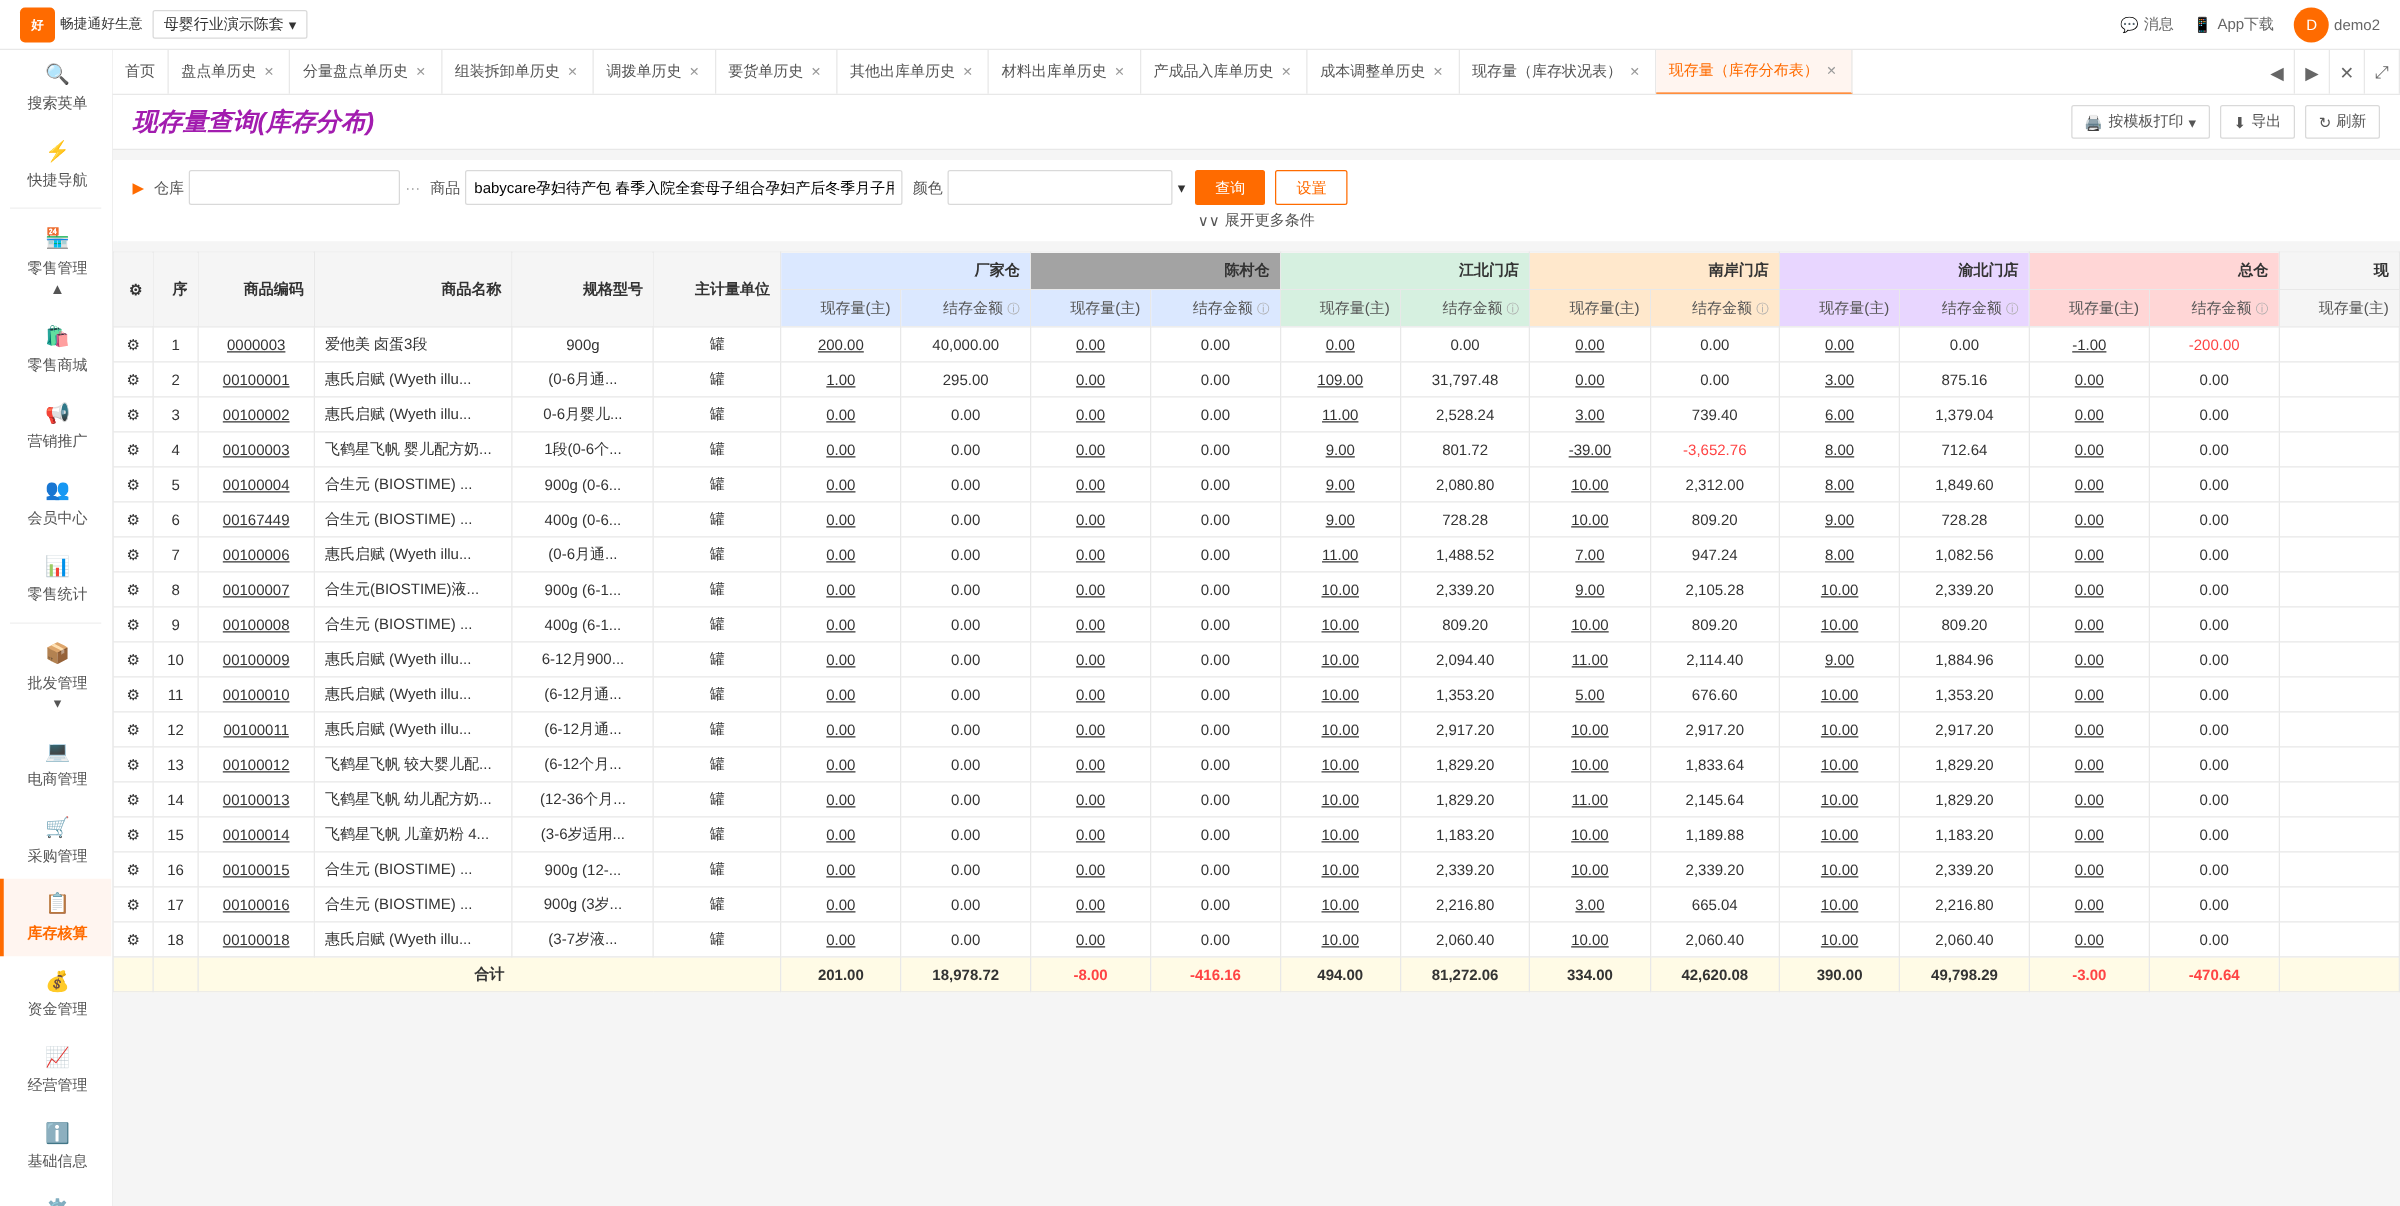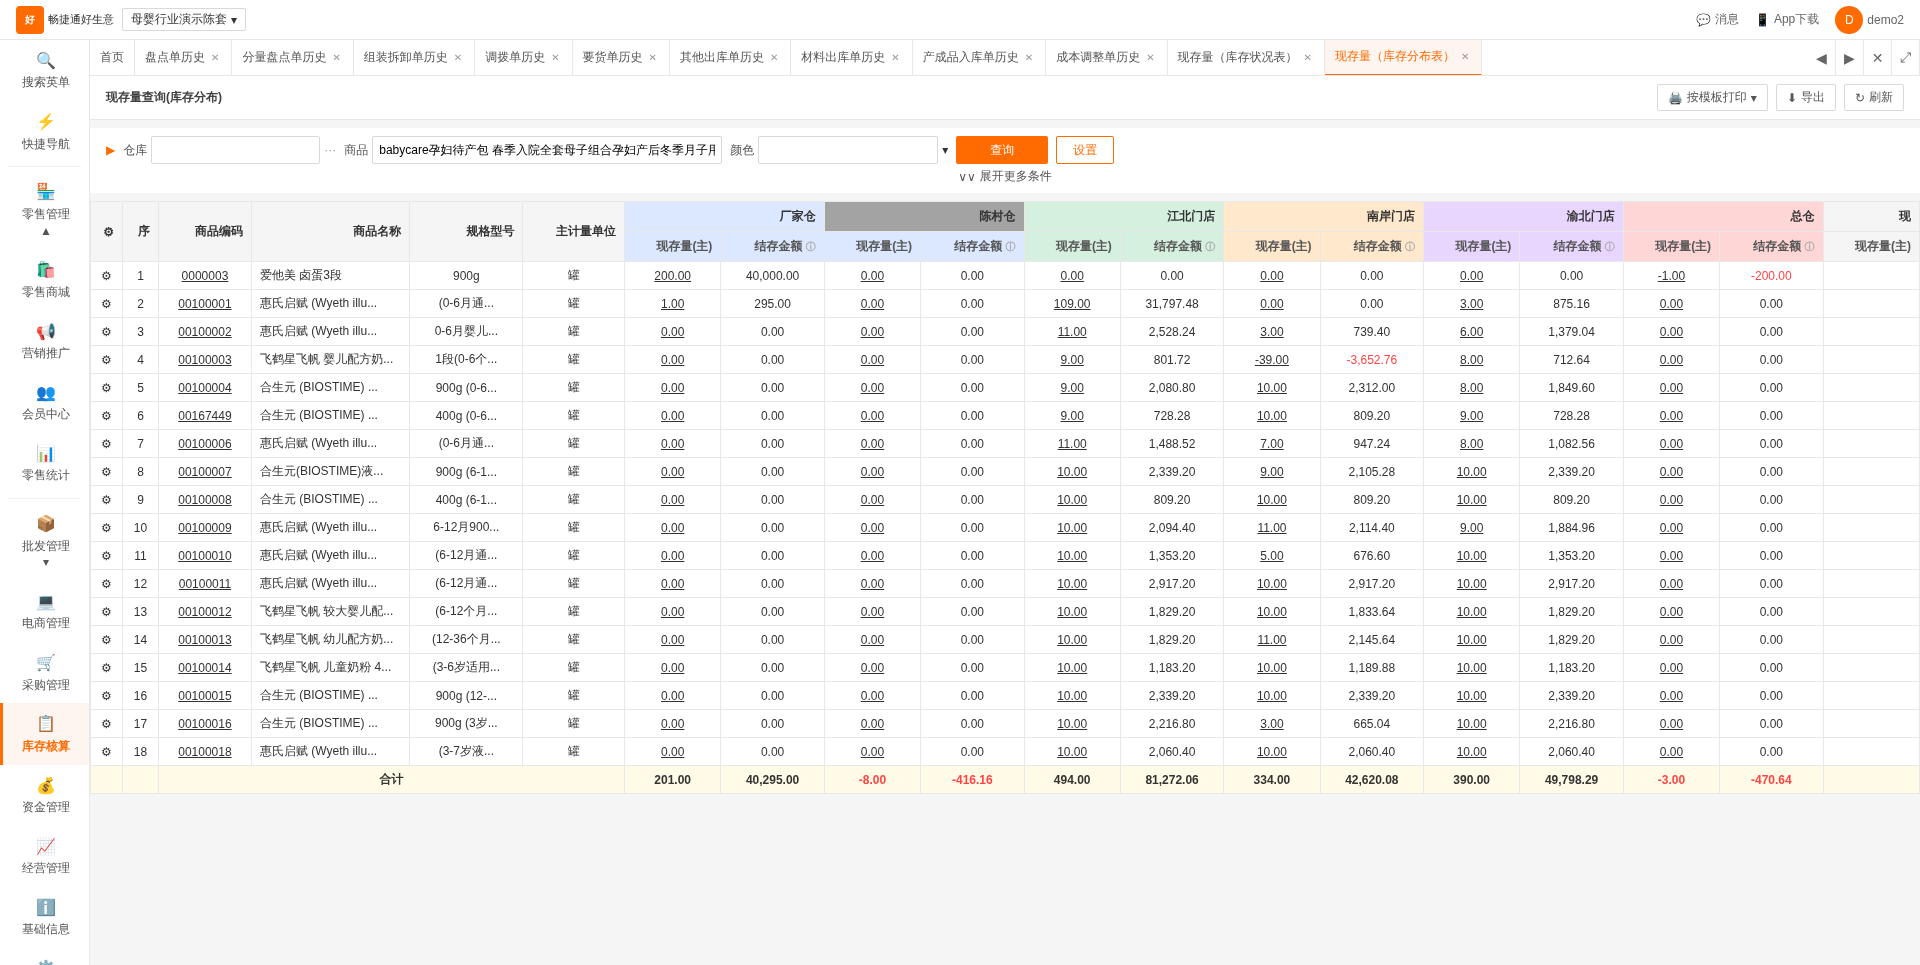--- a/index.html
+++ b/index.html
@@ -96,38 +96,38 @@
     
     .page-header {
       background: #fff;
       padding: 8px 16px;
       display: flex;
       align-items: center;
       justify-content: space-between;
       border-bottom: 1px solid #e8e8e8;
       margin-bottom: 8px;
     }
-    .page-title { font-size: 12px; font-weight: bold; color: #404040; }
+    .page-title { font-size: 20px; font-weight: bold; color: #a21caf; font-style: italic; }
     .page-actions { display: flex; gap: 8px; align-items: center; }
     .btn-action { display: flex; align-items: center; gap: 4px; padding: 4px 10px; border: 1px solid #d9d9d9; background: #fff; cursor: pointer; border-radius: 2px; color: #555; font-size: 12px; }
 
     
     .search-area {
       background: #fff;
       padding: 8px 16px;
       margin: 0 0 8px 0;
     }
     .search-row { display: flex; align-items: center; gap: 8px; flex-wrap: wrap; margin-bottom: 4px; }
     .search-expand { display: flex; align-items: center; justify-content: center; cursor: pointer; color: #ff6b00; font-size: 14px; }
     .search-field { display: flex; align-items: center; gap: 4px; }
     .search-label { color: #555; white-space: nowrap; }
     .search-input { height: 28px; border: 1px solid #d9d9d9; border-radius: 2px; padding: 0 6px; outline: none; min-width: 80px; }
     .search-input-wide { width: 350px; }
     .search-dots { color: #999; cursor: pointer; }
-    .btn-search { background: #ff6b00; color: #fff; border: none; padding: 4px 34px; border-radius: 2px; cursor: pointer; height: 28px; font-size: 12px; }
+    .btn-search { background: #ff6b00; color: #fff; border: none; padding: 4px 16px; border-radius: 2px; cursor: pointer; height: 28px; font-size: 12px; }
     .btn-settings { background: #fff; color: #ff6b00; border: 1px solid #ff6b00; padding: 4px 16px; border-radius: 2px; cursor: pointer; height: 28px; font-size: 12px; }
     .expand-more { display: flex; align-items: center; gap: 4px; cursor: pointer; color: #555; font-size: 12px; justify-content: center; margin-top: 4px; }
 
     
     .table-wrapper {
       background: #fff;
       margin: 0 0 0 0;
       overflow: auto;
     }
     table {
@@ -142,21 +142,21 @@
       text-align: right;
       white-space: nowrap;
       font-weight: 600;
       color: #333;
       position: sticky;
       top: 0;
       z-index: 10;
     }
     thead tr.sub-header th {
       background: #fafafa;
-      font-weight: bold;
+      font-weight: normal;
       color: #555;
     }
     tbody tr td {
       border: 1px solid #e8e8e8;
       padding: 5px 8px;
       text-align: center;
       white-space: nowrap;
       color: #333;
     }
     tbody tr.total-row td { background: #fffbe6; font-weight: bold; }
@@ -789,21 +789,21 @@
     <td>2,060.40</td>
     <td class=""><span class="underline">0.00</span></td>
     <td class="">0.00</td>
     <td></td>
   </tr>
           <tr class="total-row">
   <td></td>
   <td></td>
   <td colspan="4" style="text-align:center;font-weight:bold">合计</td>
   <td>201.00</td>
-  <td>40,295.00</td>
+  <td>18,978.72</td>
   <td class="red">-8.00</td>
   <td class="red">-416.16</td>
   <td>494.00</td>
   <td>81,272.06</td>
   <td>334.00</td>
   <td>42,620.08</td>
   <td>390.00</td>
   <td>49,798.29</td>
   <td class="red">-3.00</td>
   <td class="red">-470.64</td>

